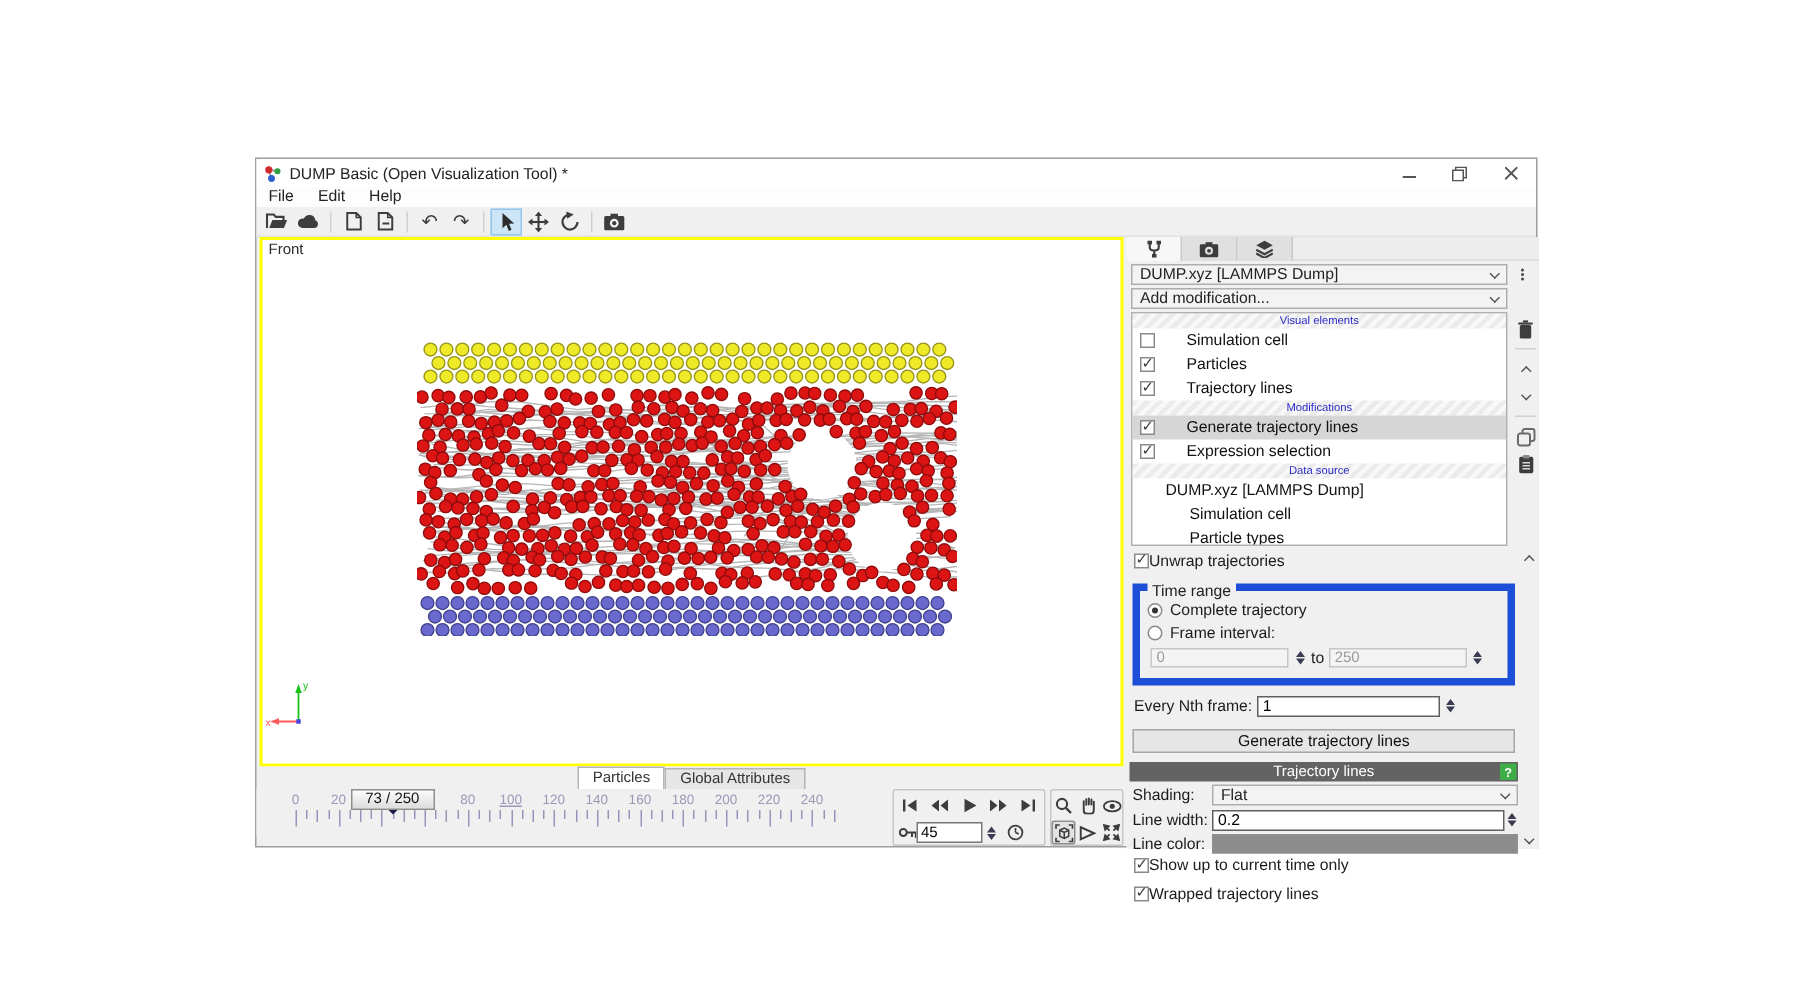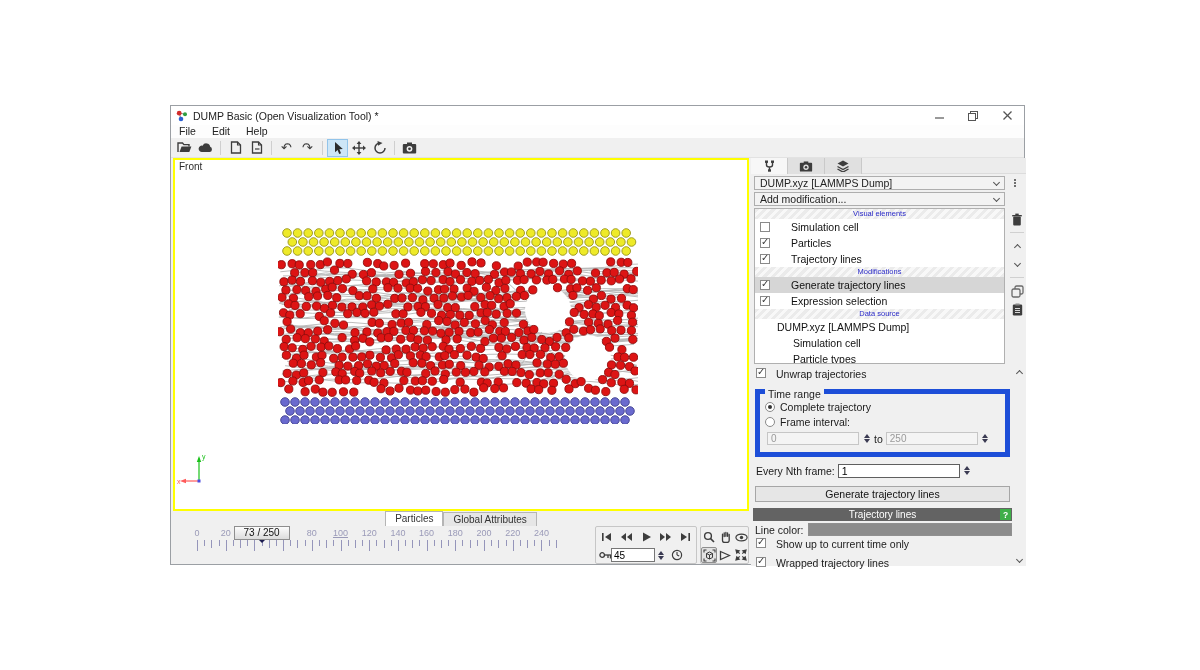--- a/index.html
+++ b/index.html
@@ -63,21 +63,21 @@
   .lrow.sel{background:#d6d6d6}
   .lrow .lbl{margin-left:21px}
   .lrow.noBox .lbl{margin-left:0}
   .cbx{width:10px;height:10px;background:#fff;border:1px solid #8a8a8a;position:relative;flex:0 0 auto}
   .cbx.on::after{content:"✓";position:absolute;left:0px;top:-3px;font-size:10px;color:#3b3b3b}
   .sidecol{position:absolute;left:258px;top:52px;width:16px;display:flex;flex-direction:column;align-items:center}
   .sideicon{height:18px;display:flex;align-items:center;justify-content:center;width:16px}
   .side-sep{width:14px;height:1px;background:#d0d0d0;margin:4px 0}
   
   .props{position:absolute;left:2px;top:208px;width:259px}
-  .chkrow{display:flex;align-items:flex-start;gap:10px;padding:2px 0 2px 3px;font-size:10.5px}
+  .chkrow{display:flex;align-items:center;gap:0;padding:2px 0 2px 3px;font-size:10.5px}
   .groupbox{border:5px solid #1d4ed8;margin:7px 2px 0 2px;padding:4px 5px 5px;position:relative}
   .groupbox .legend{position:absolute;top:-6px;left:5px;background:#f0f0f0;padding:0 3px;font-size:10.5px;color:#222}
   .radiorow{display:flex;align-items:center;gap:5px;margin:3px 0;font-size:10.5px}
   .rad{width:10px;height:10px;border:1px solid #8a8a8a;border-radius:50%;background:#fff;position:relative;flex:0 0 auto}
   .rad.on::after{content:"";position:absolute;left:2px;top:2px;width:4px;height:4px;border-radius:50%;background:#333}
   .intrange{display:flex;align-items:center;gap:3px;margin:3px 0 1px 2px}
   .dis-field{width:92px;height:13px;border:1px solid #c6c6c6;background:#f4f4f4;color:#9a9a9a;font-size:10px;padding:0 3px;line-height:12px}
   .nthrow{display:flex;align-items:center;gap:3px;margin:6px 0 0 3px;font-size:10.5px}
   .nth-input{width:122px;height:14px;border:1px solid #5f5f5f;background:#fff;font-size:10.5px;padding:0 3px;font-family:inherit}
   .genbtn{margin:8px 2px 0 2px;height:16px;background:#e6e6e6;border:1px solid #a6a6a6;text-align:center;font-size:10.5px;line-height:14px;color:#111}
@@ -1301,20 +1301,35 @@
       </div>
 
       <div class="genbtn">Generate trajectory lines</div>
 
       <div class="dhdr">
         <span>Trajectory lines</span>
         <span class="helpbtn">?</span>
       </div>
 
       <div class="proprow">
+        <span class="plabel">Shading:</span>
+        <span class="combo flatcombo">
+          <span>Flat</span>
+          <span class="chev"></span>
+        </span>
+      </div>
+      <div class="proprow">
+        <span class="plabel">Line width:</span>
+        <input class="lw-input" value="0.2" style="">
+        <span class="spin">
+            <span class="up"></span>
+            <span class="dn"></span>
+          </span>
+      </div>
+      <div class="proprow">
         <span class="plabel">Line color:</span>
         <span class="swatch" id="line-color-swatch"></span>
       </div>
       <div class="chkrow">
         <span class="cbx on"></span>
         <span>Show up to current time only</span>
       </div>
       <div class="chkrow" style="margin-top:3px">
         <span class="cbx on"></span>
         <span>Wrapped trajectory lines</span>

